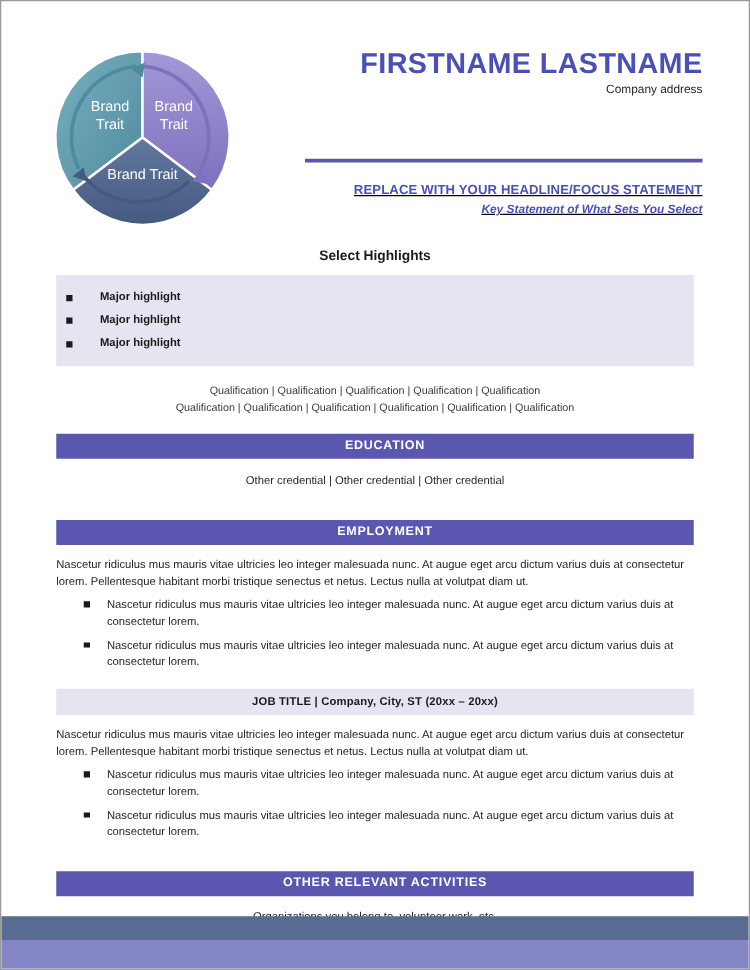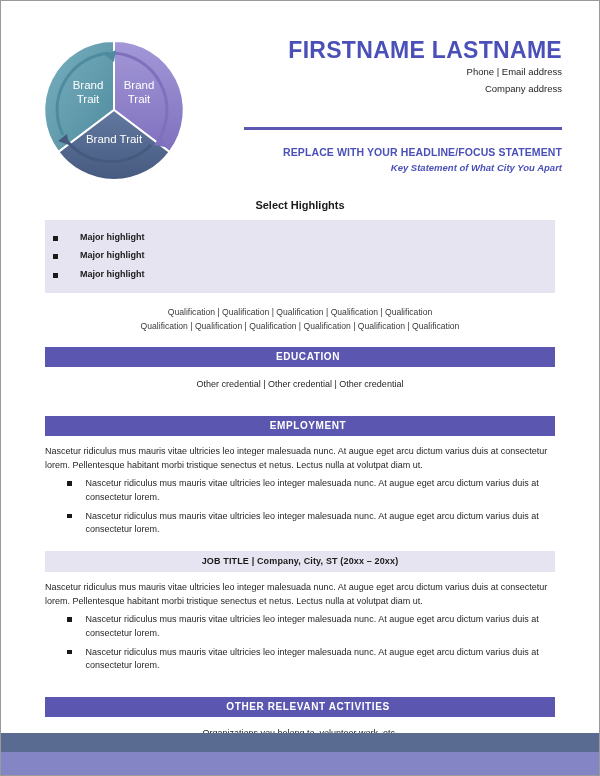--- a/index.html
+++ b/index.html
@@ -64,20 +64,21 @@
     width: 318px;
     height: 3px;
     background: #5b57b0;
   }
   .headline-block {
     position: absolute;
     left: 243px;
     top: 144px;
     width: 318px;
     text-align: right;
+    text-decoration: underline;
   }
   .headline {
     font-size: 10.5px;
     font-weight: bold;
     color: #4a50b8;
     letter-spacing: 0.1px;
     line-height: 1.5;
   }
   .subheadline {
     font-size: 9.5px;
@@ -267,29 +268,28 @@
         <text x="49" y="54" text-anchor="middle" fill="#ffffff" font-size="11.5" font-family="Liberation Sans, sans-serif">Brand</text>
         <text x="49" y="68" text-anchor="middle" fill="#ffffff" font-size="11.5" font-family="Liberation Sans, sans-serif">Trait</text>
         <text x="100" y="54" text-anchor="middle" fill="#ffffff" font-size="11.5" font-family="Liberation Sans, sans-serif">Brand</text>
         <text x="100" y="68" text-anchor="middle" fill="#ffffff" font-size="11.5" font-family="Liberation Sans, sans-serif">Trait</text>
         <text x="75" y="108" text-anchor="middle" fill="#ffffff" font-size="11.5" font-family="Liberation Sans, sans-serif">Brand Trait</text>
       </svg>
     </div>
 
     <div class="header-text">
       <div class="full-name">FIRSTNAME LASTNAME</div>
-      <div class="contact-line">Phone | Email address</div>
       <div class="contact-line">Company address</div>
     </div>
 
     <div class="header-rule"></div>
 
     <div class="headline-block">
       <div class="headline">REPLACE WITH YOUR HEADLINE/FOCUS STATEMENT</div>
-      <div class="subheadline">Key Statement of What City You Apart</div>
+      <div class="subheadline">Key Statement of What Sets You Select</div>
     </div>
   </div>
 
   <div class="content">
 
     <div class="select-highlights-title">Select Highlights</div>
 
     <div class="highlights-band">
       <div class="highlight-row">
         <span class="sq-bullet"></span>

